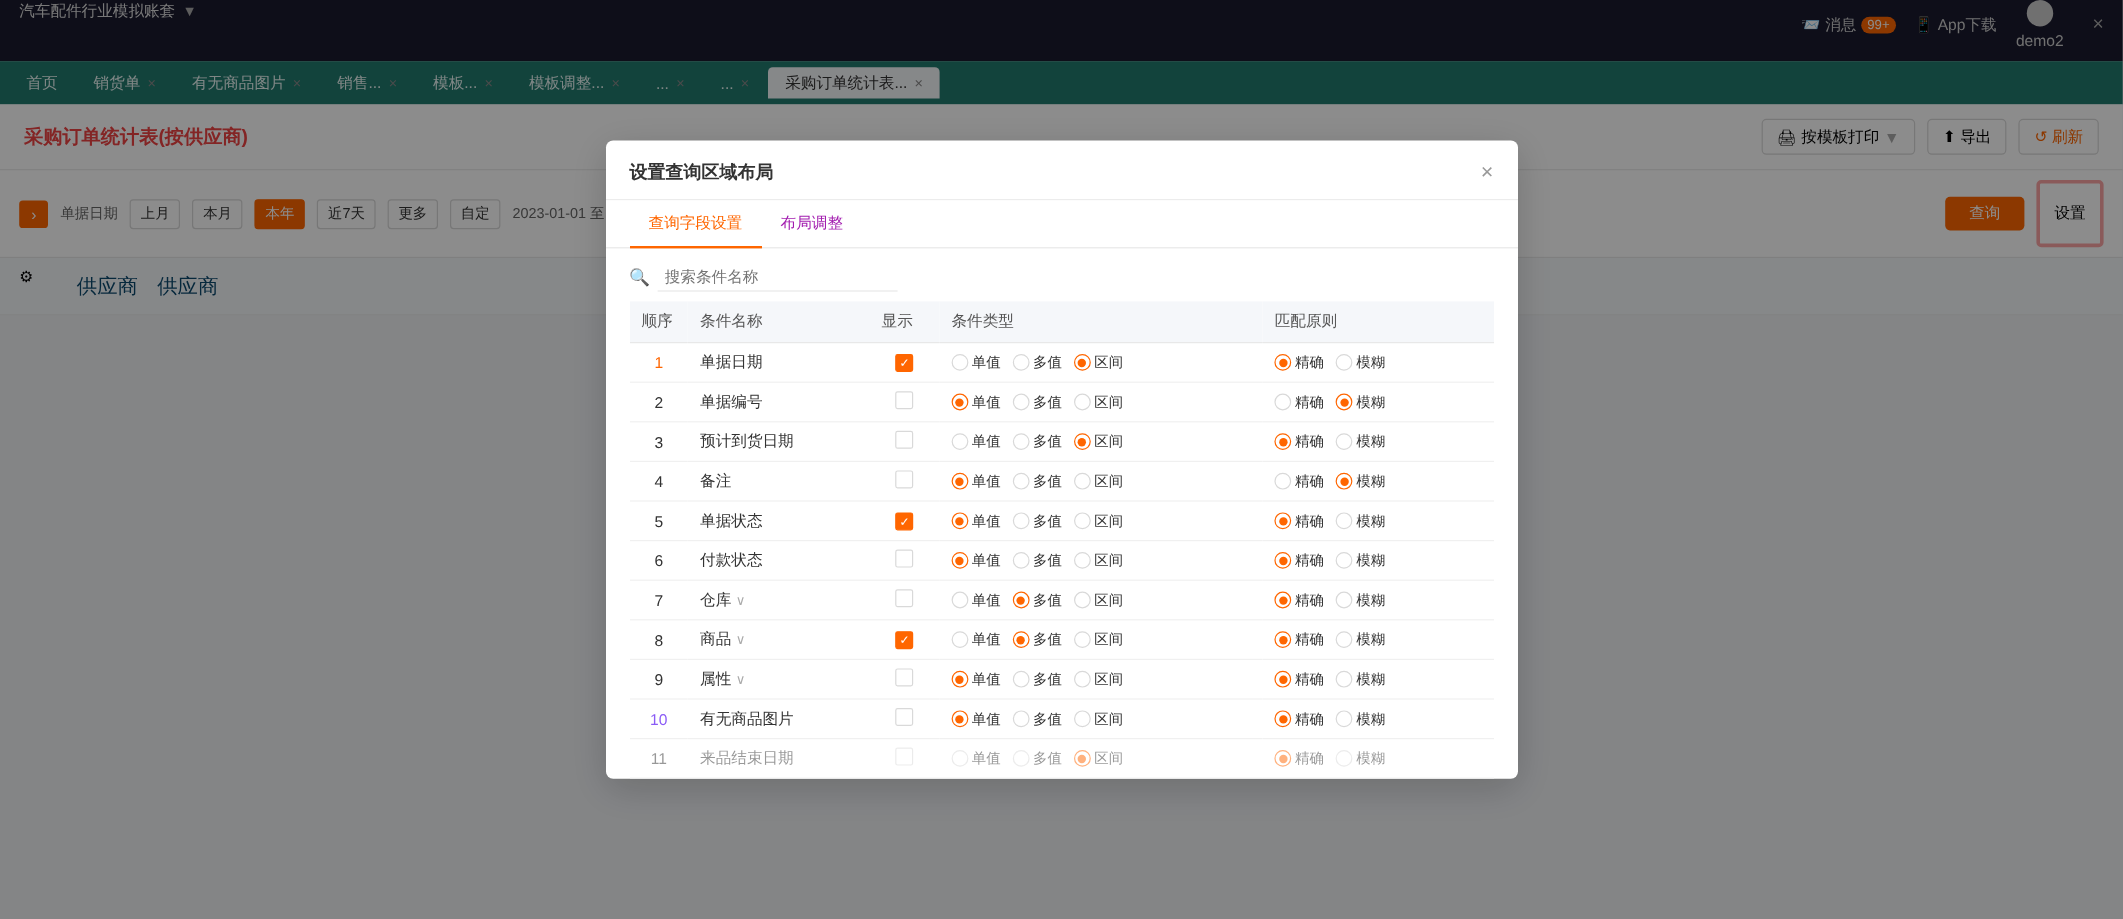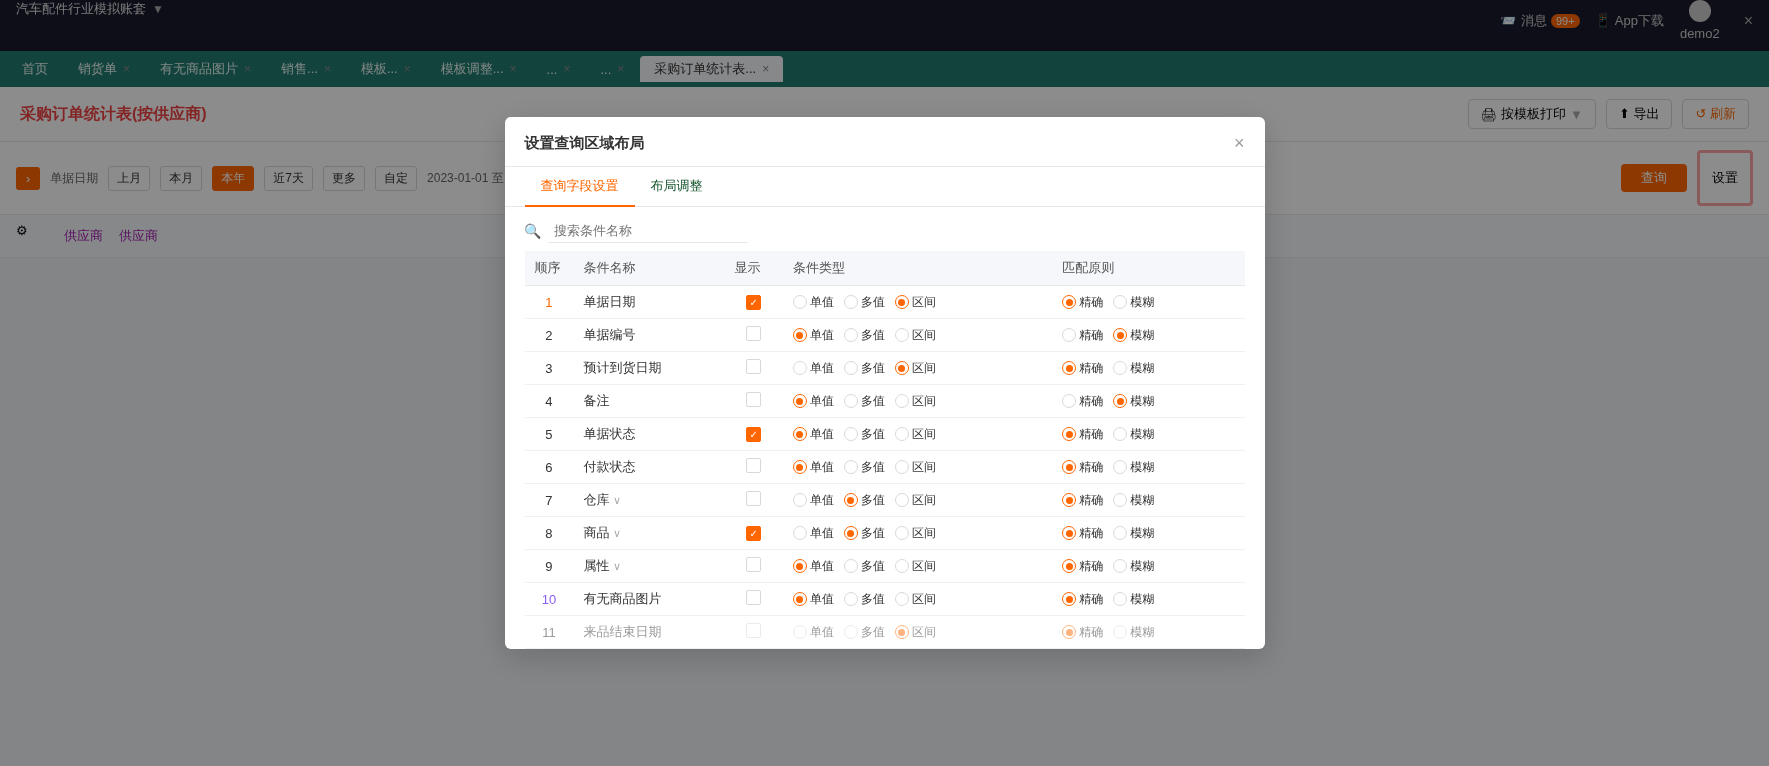--- a/index.html
+++ b/index.html
@@ -82,21 +82,21 @@
       margin: 0;
       padding: 0;
     }
     .table-header-row {
       display: flex;
       background: #f5f7fa;
       border-bottom: 1px solid #e8e8e8;
       padding: 8px 16px;
     }
     .settings-icon-cell { width: 40px; }
-    .th-cell { color: #a21caf; font-size: 13px; padding: 4px 8px; }
+    .th-cell { color: #0c4a6e; font-size: 17px; padding: 4px 8px; }
 
     
     .overlay {
       position: fixed;
       top: 0; left: 0; right: 0; bottom: 0;
       background: rgba(0,0,0,0.45);
       z-index: 100;
       display: flex;
       align-items: center;
       justify-content: center;
@@ -128,21 +128,21 @@
       display: flex;
       gap: 0;
       padding: 0 20px;
       border-bottom: 1px solid #e8e8e8;
       background: #fff;
     }
     .modal-tab {
       padding: 10px 16px;
       cursor: pointer;
       font-size: 13px;
-      color: #14532d;
+      color: #a21caf;
       border-bottom: 2px solid transparent;
       margin-bottom: -1px;
     }
     .modal-tab.active { color: #f60; border-bottom-color: #f60; font-weight: 500; }
 
     
     .modal-search {
       padding: 12px 20px 8px 20px;
       display: flex;
       align-items: center;

